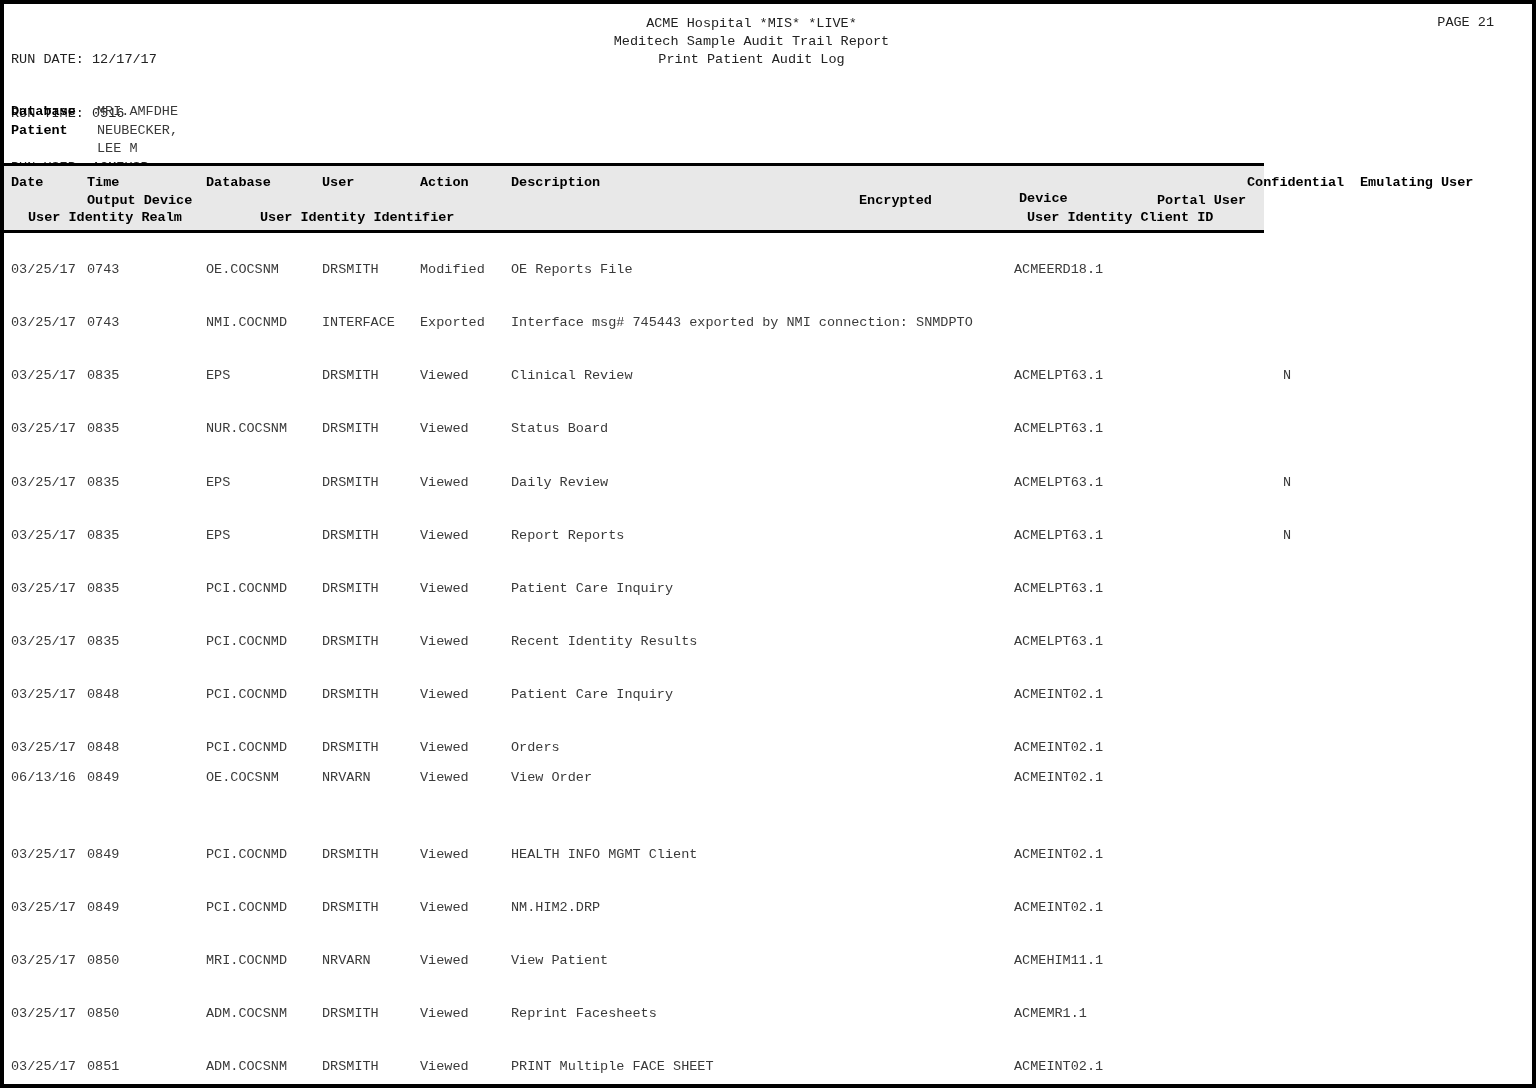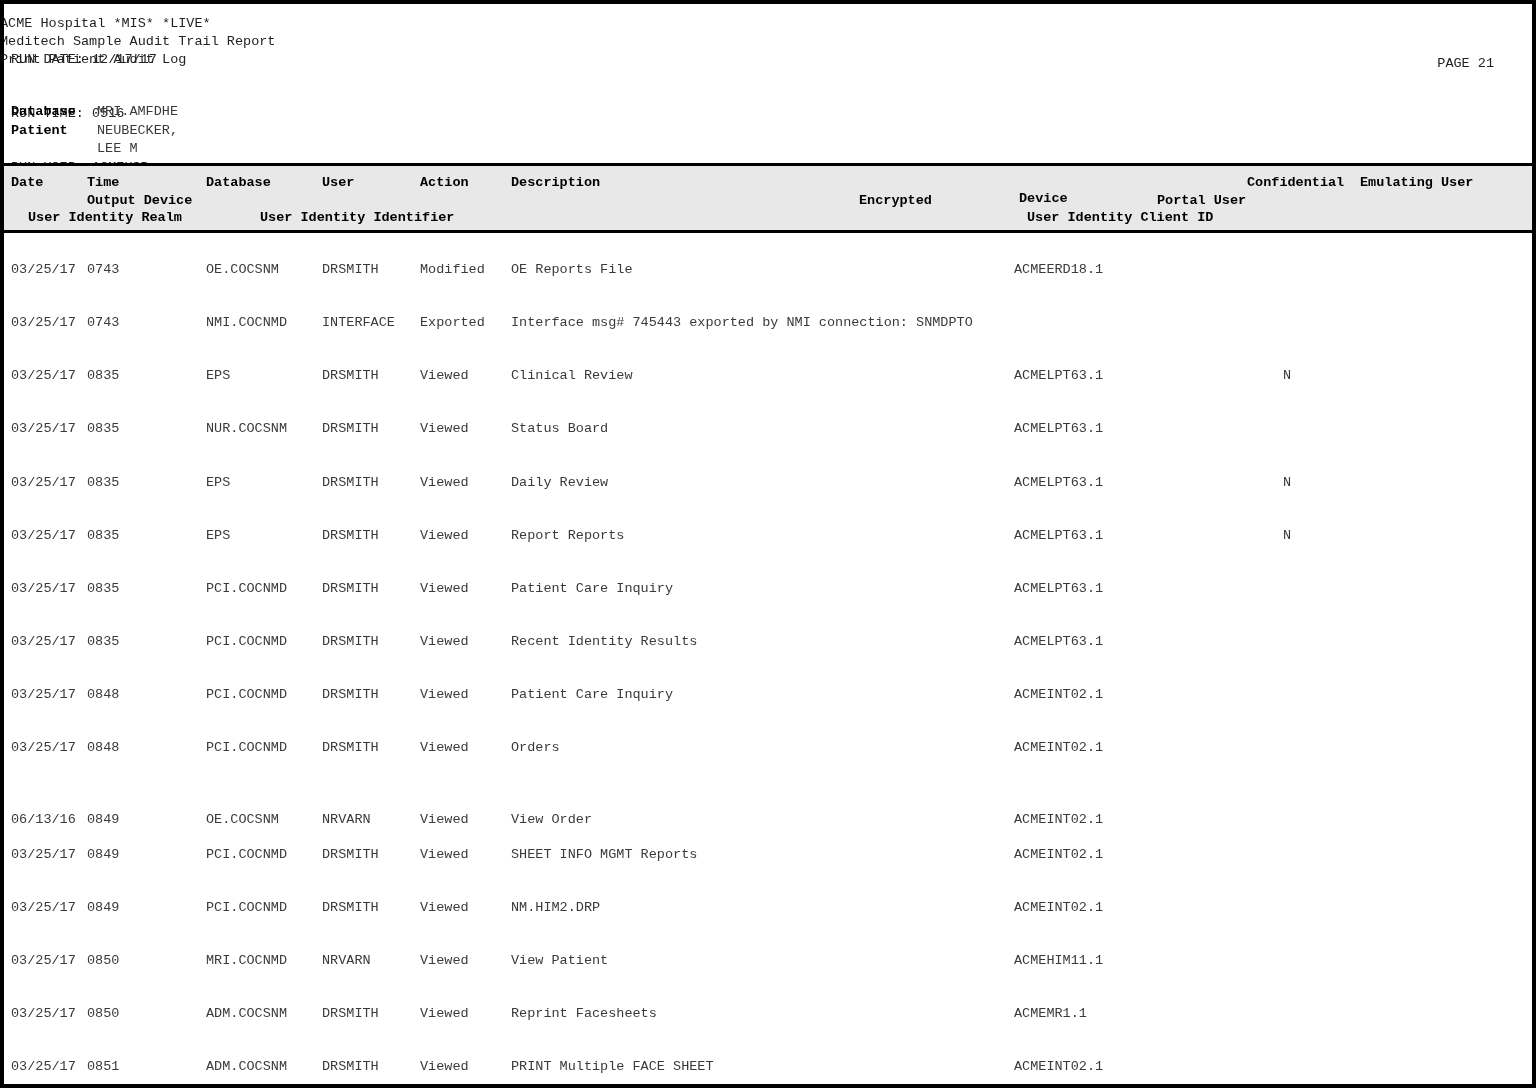--- a/index.html
+++ b/index.html
@@ -13,32 +13,32 @@
   body{
     width:1536px;height:1088px;position:relative;overflow:hidden;
     font-family:"Liberation Mono","DejaVu Sans Mono",monospace;
     font-size:13.5px;color:var(--data-text);
   }
   .page{position:absolute;inset:0;background:#ffffff;}
   .frame{position:absolute;inset:0;border:4px solid var(--border-color);pointer-events:none;z-index:5;}
 
   
   .run-info{position:absolute;top:15px;left:11px;line-height:18px;color:#222;white-space:pre;}
-  .title-block{position:absolute;top:15px;left:0;width:1503px;line-height:18px;color:#222;}
-  .page-number{position:absolute;top:15px;right:42px;color:#222;margin-top:41px;}
+  .title-block{position:absolute;top:15px;left:0;width:1503px;text-align:center;line-height:18px;color:#222;}
+  .page-number{position:absolute;top:15px;right:42px;color:#222;}
 
   
   .meta-info{position:absolute;left:11px;top:103px;line-height:18.5px;}
   .meta-row{position:relative;height:18.5px;}
   .meta-label{font-weight:bold;color:var(--header-text);}
   .meta-value{position:absolute;left:86px;top:0;color:var(--data-text);}
 
   
   .table-header{
-    position:absolute;top:163px;left:0;width:1536px;height:70px;
+    position:absolute;top:163px;left:0;width:1264px;height:70px;
     background:var(--band-bg);
     border-top:3px solid var(--border-color);
     border-bottom:3px solid var(--border-color);
   }
   .table-header .hl{position:absolute;font-weight:bold;color:var(--header-text);white-space:pre;}
   .h-date{left:11px;top:9px}.h-time{left:87px;top:9px}.h-database{left:206px;top:9px}
   .h-user{left:322px;top:9px}.h-action{left:420px;top:9px}.h-description{left:511px;top:9px}
   .h-device{left:1019px;top:25px}.h-confidential{left:1247px;top:9px}.h-emulating{left:1360px;top:9px}
   .h-output-device{left:87px;top:27px}.h-encrypted{left:859px;top:27px}.h-portal{left:1157px;top:27px}
   .h-uir{left:28px;top:44px}.h-uii{left:260px;top:44px}.h-uic{left:1027px;top:44px}
@@ -185,36 +185,36 @@
       </div>
       <div class="row" style="top: 507.35px;">
         <span class="cell col-date">03/25/17</span>
         <span class="cell col-time">0848</span>
         <span class="cell col-database">PCI.COCNMD</span>
         <span class="cell col-user">DRSMITH</span>
         <span class="cell col-action">Viewed</span>
         <span class="cell col-description">Orders</span>
         <span class="cell col-device">ACMEINT02.1</span>
       </div>
-      <div class="row" style="top: 579px;">
+      <div class="row" style="top: 537px;">
         <span class="cell col-date">06/13/16</span>
         <span class="cell col-time">0849</span>
         <span class="cell col-database">OE.COCSNM</span>
         <span class="cell col-user">NRVARN</span>
         <span class="cell col-action">Viewed</span>
         <span class="cell col-description">View Order</span>
         <span class="cell col-device">ACMEINT02.1</span>
       </div>
       <div class="row" style="top: 613.65px;">
         <span class="cell col-date">03/25/17</span>
         <span class="cell col-time">0849</span>
         <span class="cell col-database">PCI.COCNMD</span>
         <span class="cell col-user">DRSMITH</span>
         <span class="cell col-action">Viewed</span>
-        <span class="cell col-description">SHEET INFO MGMT Reports</span>
+        <span class="cell col-description">HEALTH INFO MGMT Client</span>
         <span class="cell col-device">ACMEINT02.1</span>
       </div>
       <div class="row" style="top: 666.8px;">
         <span class="cell col-date">03/25/17</span>
         <span class="cell col-time">0849</span>
         <span class="cell col-database">PCI.COCNMD</span>
         <span class="cell col-user">DRSMITH</span>
         <span class="cell col-action">Viewed</span>
         <span class="cell col-description">NM.HIM2.DRP</span>
         <span class="cell col-device">ACMEINT02.1</span>

